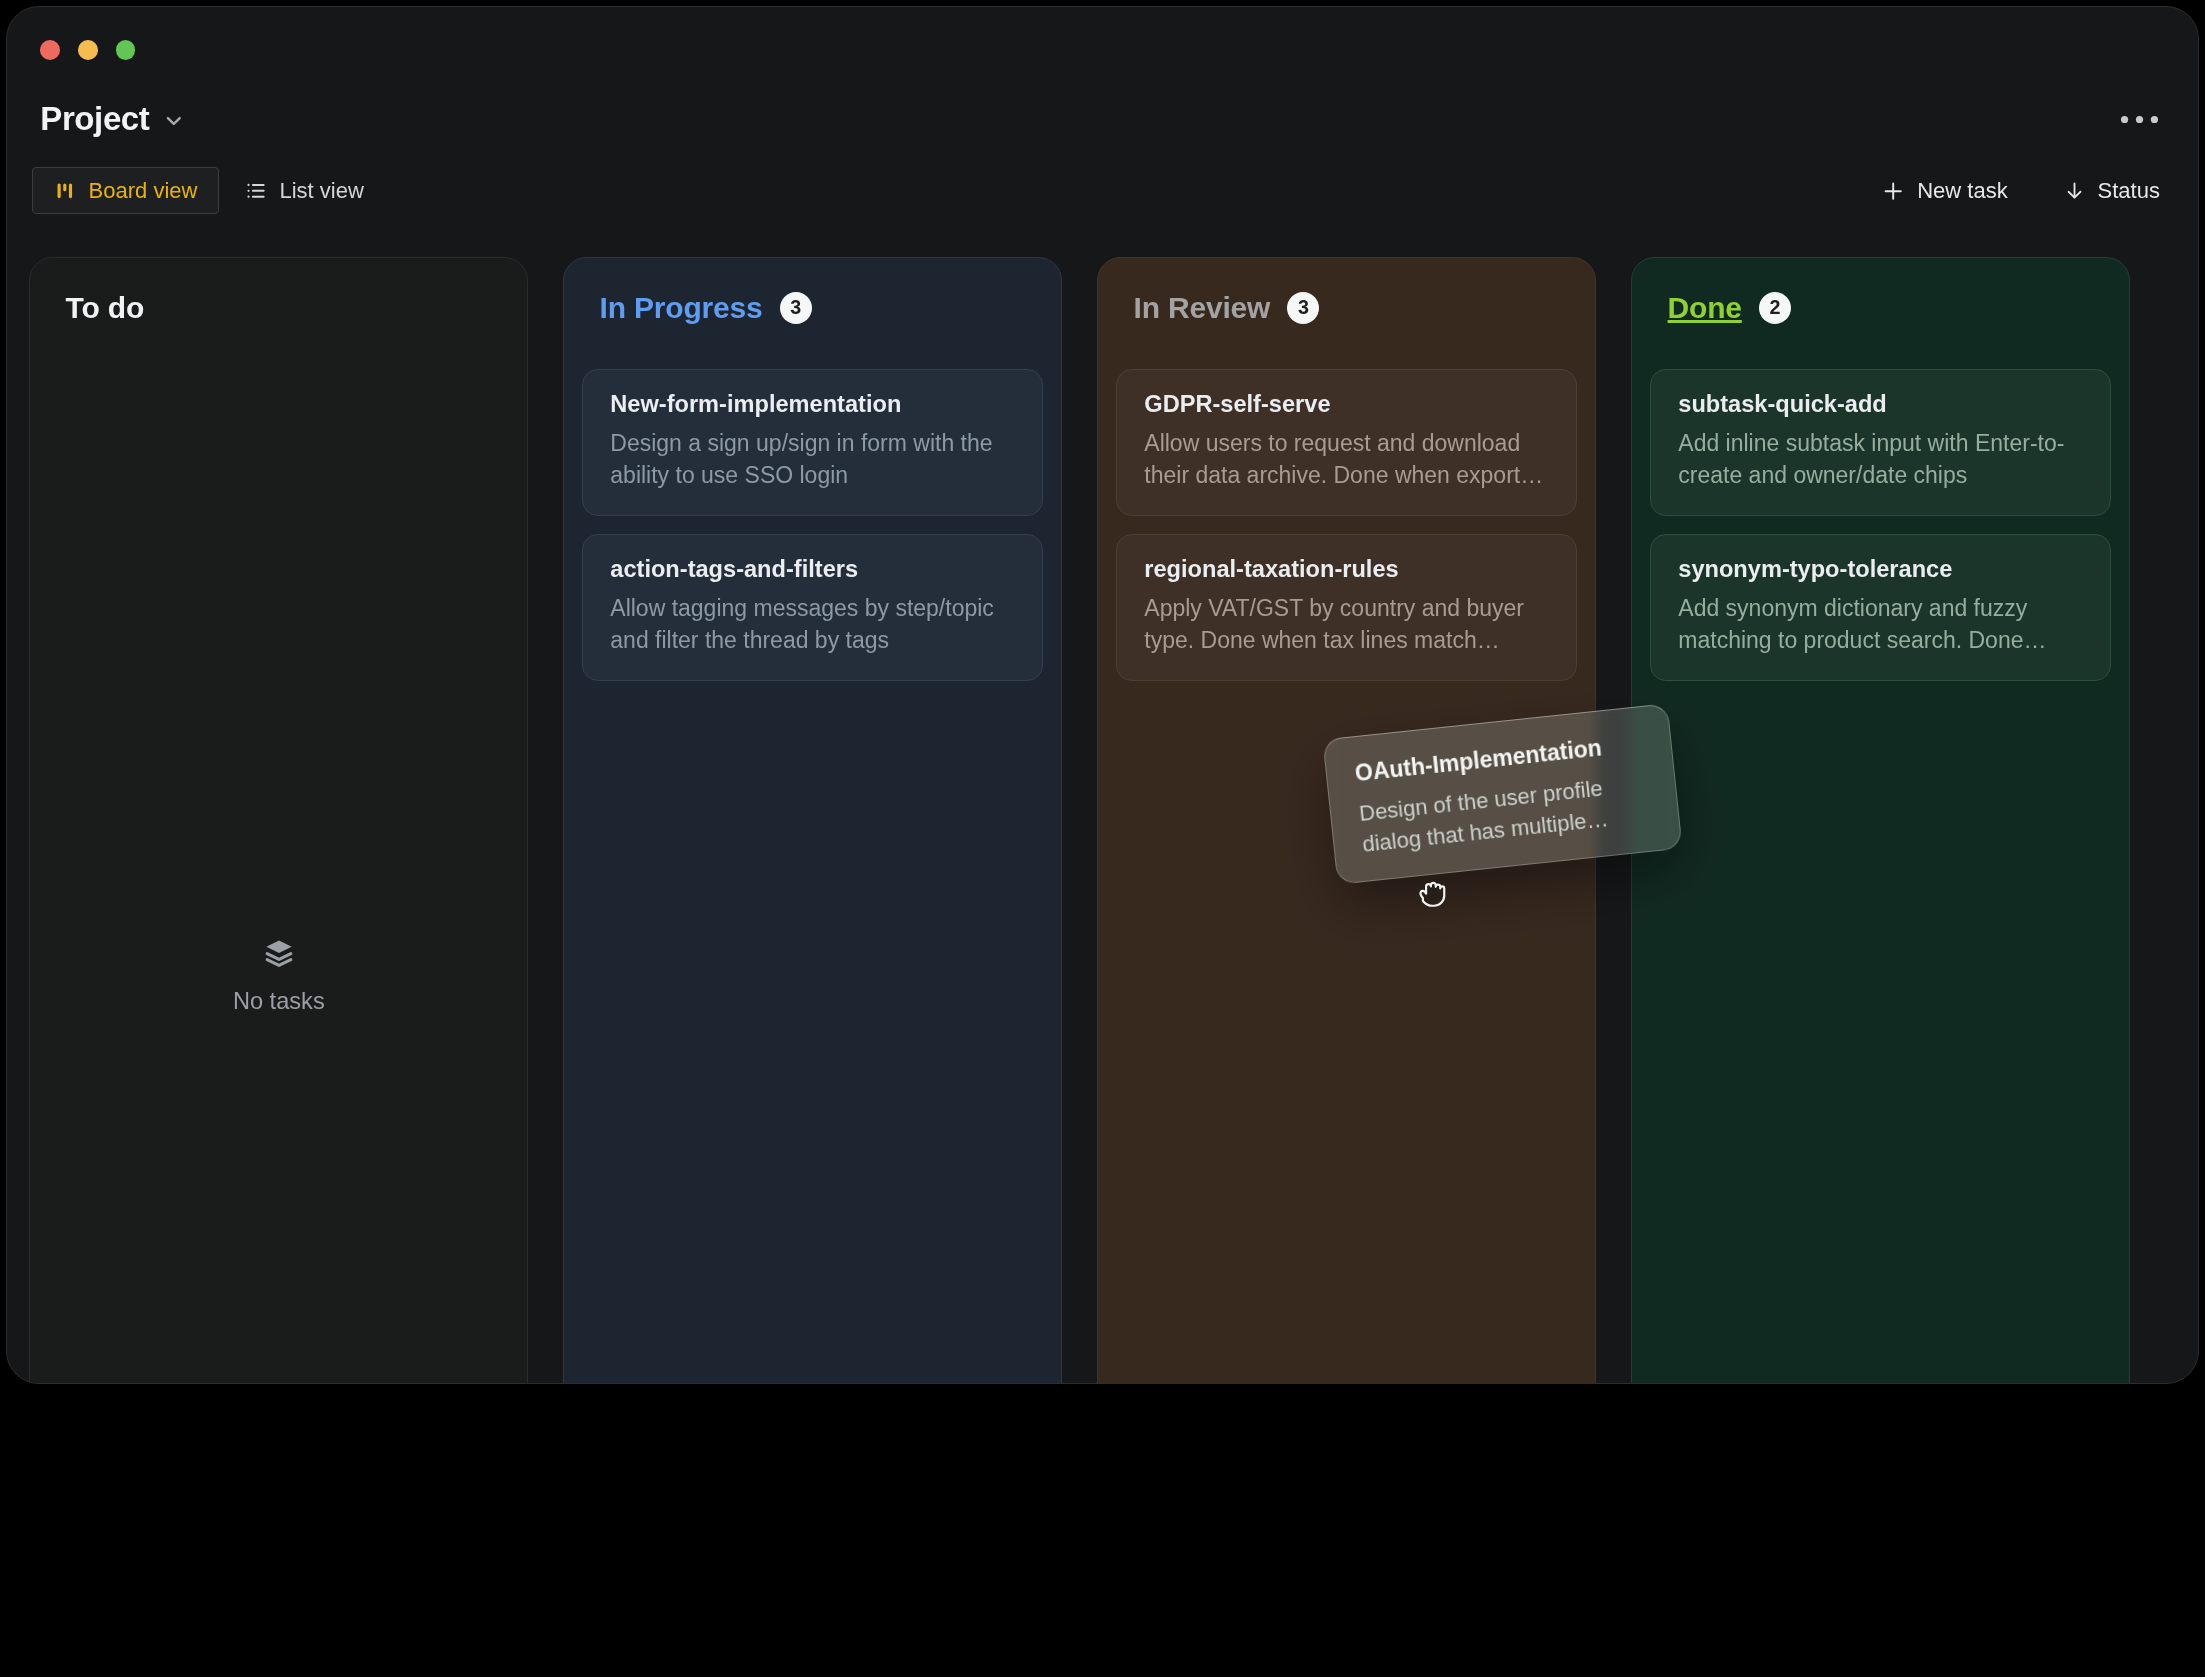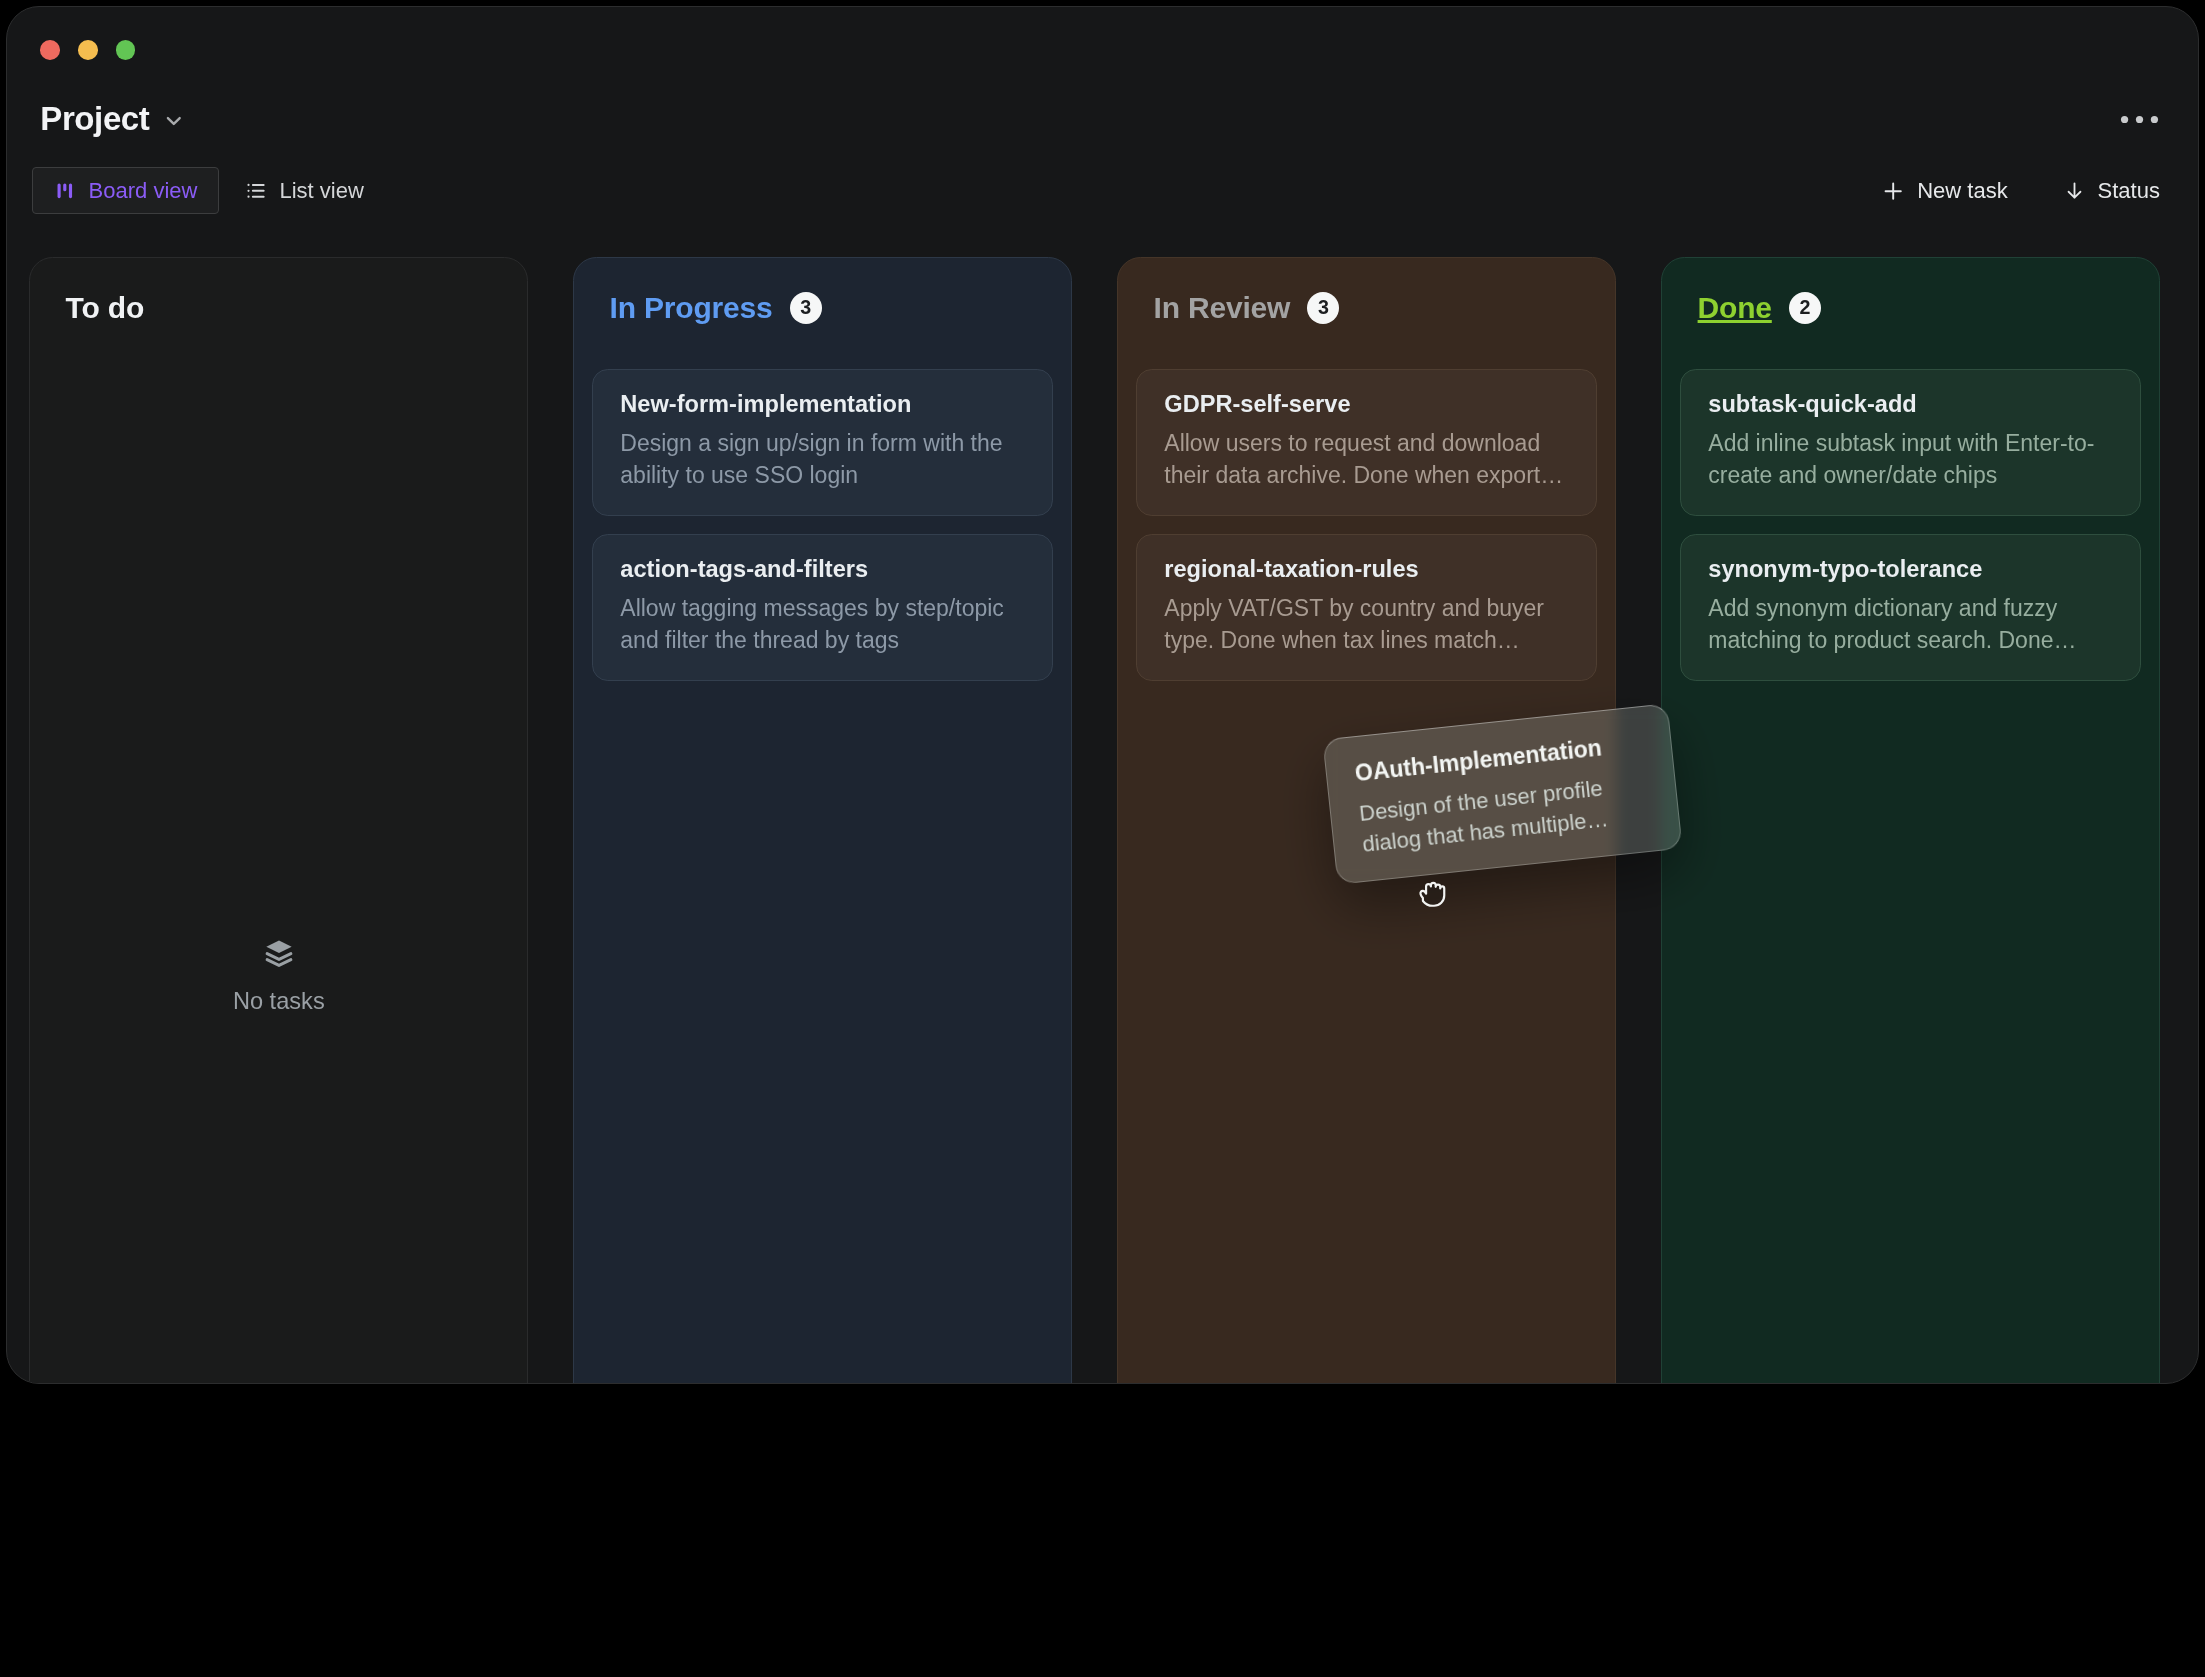--- a/index.html
+++ b/index.html
@@ -47,30 +47,30 @@
   }
   .tool-btn {
     display: inline-flex; align-items: center; gap: 11.8px;
     background: none; border: none; cursor: pointer;
     font-family: inherit; font-size: 22px; font-weight: 500;
     color: #d4d6d8; height: 47px; padding: 0 17.3px;
   }
   .tool-btn svg { flex: 0 0 auto; }
   .board-view-btn {
     background: #1e1f20; border: 0.8px solid #3c3d3e; border-radius: 4px;
-    color: #8b5cf6; padding: 0 20.5px;
+    color: #eab308; padding: 0 20.5px;
   }
   .list-view-btn { margin-left: 7.9px; }
   .toolbar-right { margin-left: auto; display: flex; align-items: center; gap: 20.5px; }
   .toolbar-right .tool-btn { color: #e6e8ea; }
 
   
   .board {
     position: absolute; left: 22px; top: 250px;
-    display: flex; gap: 45px;
+    display: flex; gap: 35px;
   }
   .column {
     width: 499px; height: 1394px;
     border-radius: 23.6px;
     border: 0.8px solid transparent;
     padding: 31.5px 18px 19px 18px;
     position: relative;
   }
   .col-todo        { background: #1a1b1b; border-color: #2a2b2c; }
   .col-in-progress { background: #1d2531; border-color: #2d3847; }

